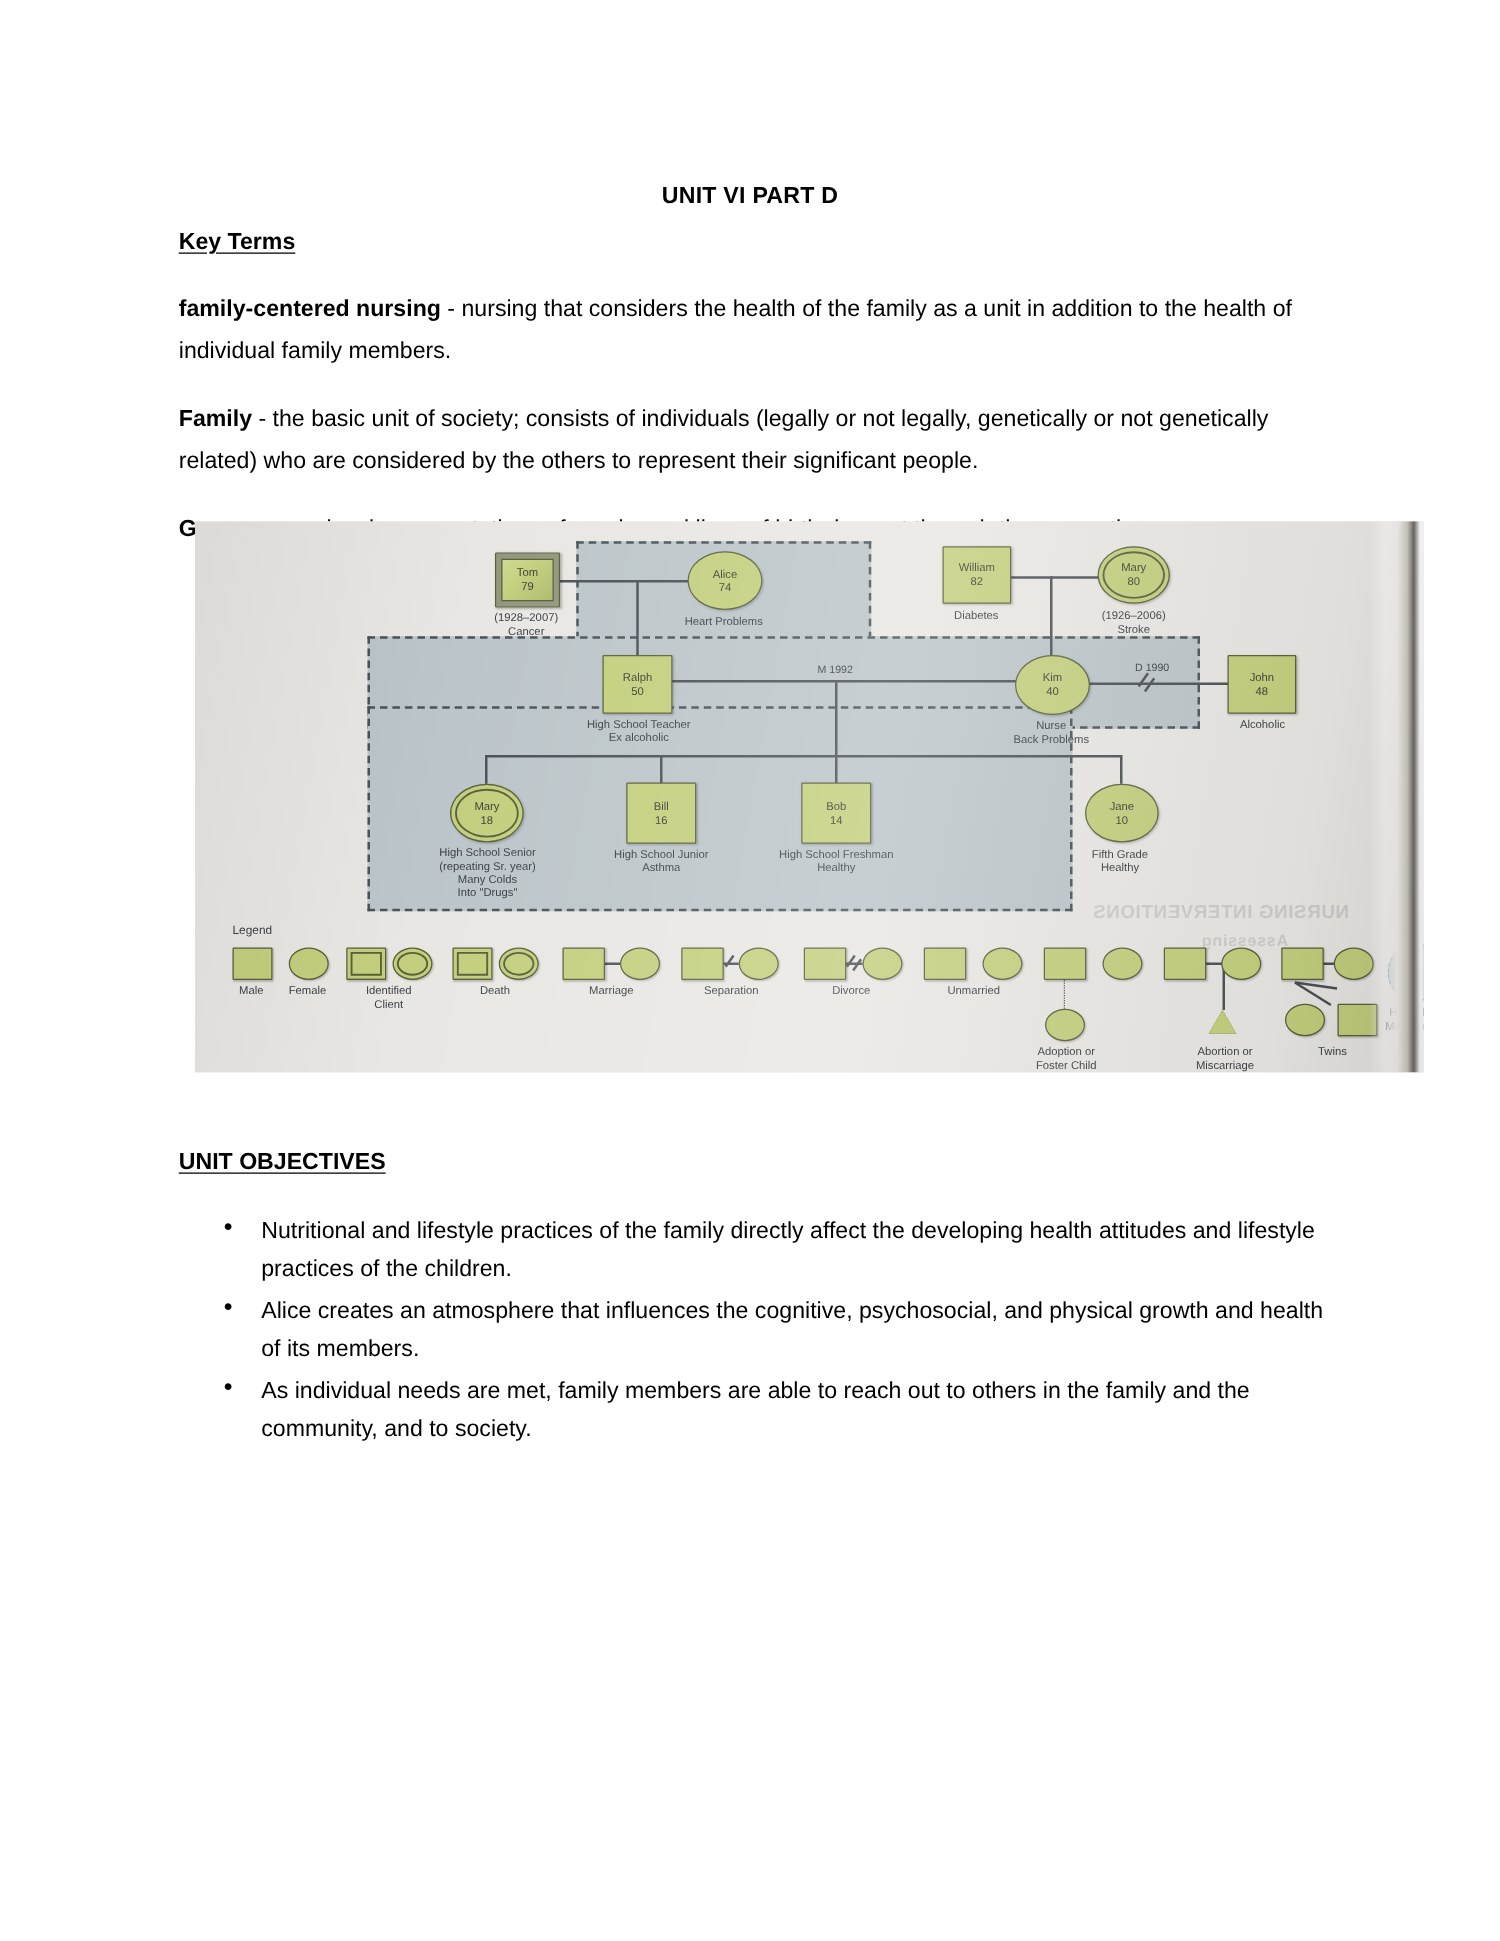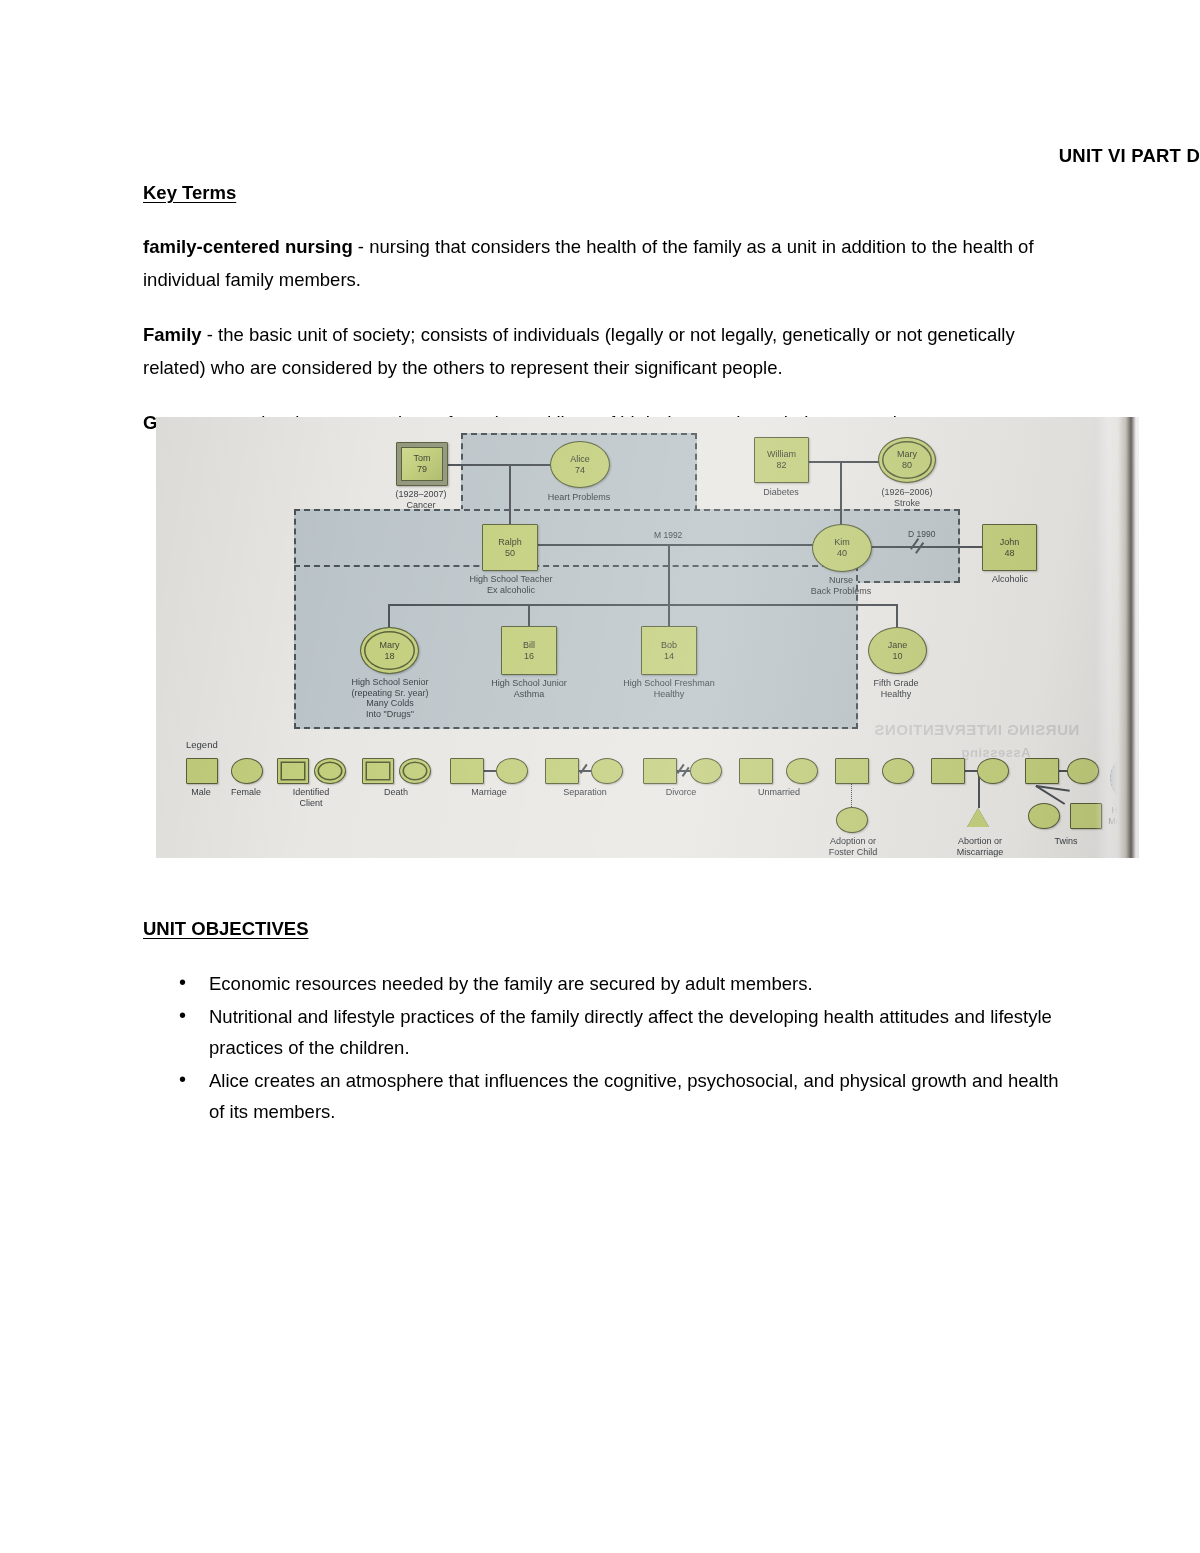--- a/index.html
+++ b/index.html
@@ -20,21 +20,21 @@
     position: absolute;
     inset: 0;
     background: #fff;
   }
 
   .doc-title {
     position: absolute;
     top: 145px;
     left: 0;
     width: 1200px;
-    text-align: right;
+    text-align: center;
     font-size: 18.5px;
     font-weight: bold;
     letter-spacing: .2px;
   }
 
   .body-col {
     position: absolute;
     left: 143px;
     width: 920px;
     top: 182px;
@@ -472,19 +472,19 @@
 
     <div class="lg ci blue" style="left:954px; top:338px; width:44px; height:44px;"></div>
     <div class="lgcap" style="left:938px; top:388px; width:78px;">Household
 Membership</div>
 
   </div>
 
   <div class="lower">
     <h2 class="obj">UNIT OBJECTIVES</h2>
     <ul class="bullets">
-      <li>Economic resources needed by the family are secured by adult members.</li>
       <li>Nutritional and lifestyle practices of the family directly affect the developing health attitudes and lifestyle practices of the children.</li>
       <li>Alice creates an atmosphere that influences the cognitive, psychosocial, and physical growth and health of its members.</li>
+      <li>As individual needs are met, family members are able to reach out to others in the family and the community, and to society.</li>
     </ul>
   </div>
 
 </div>
 
 </body></html>

